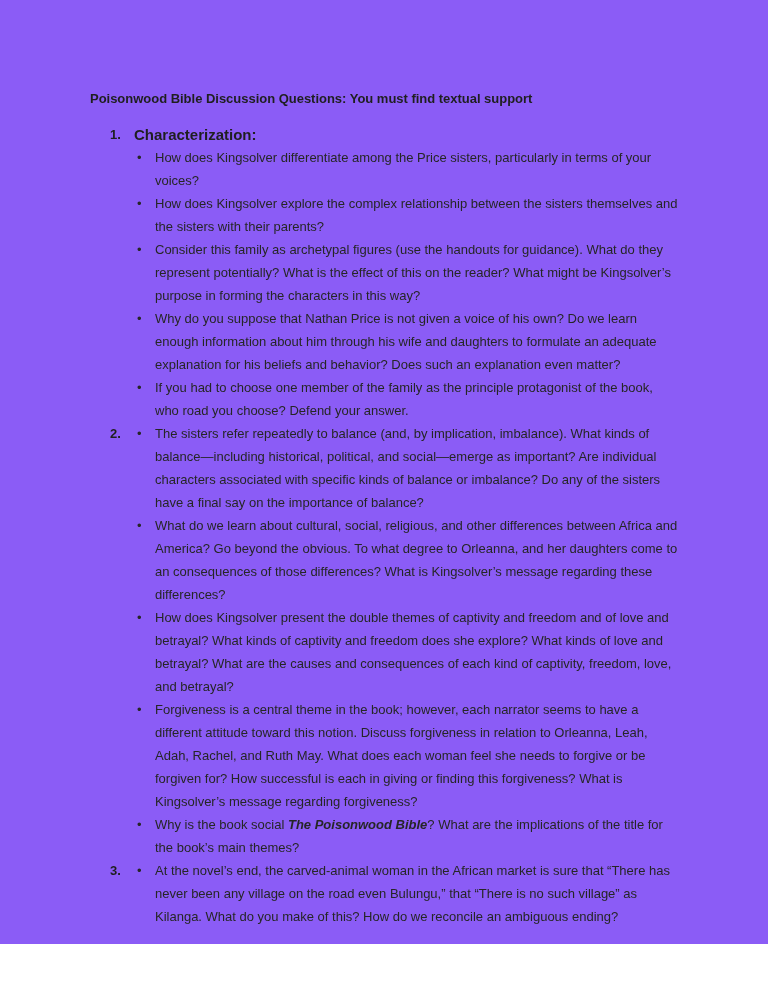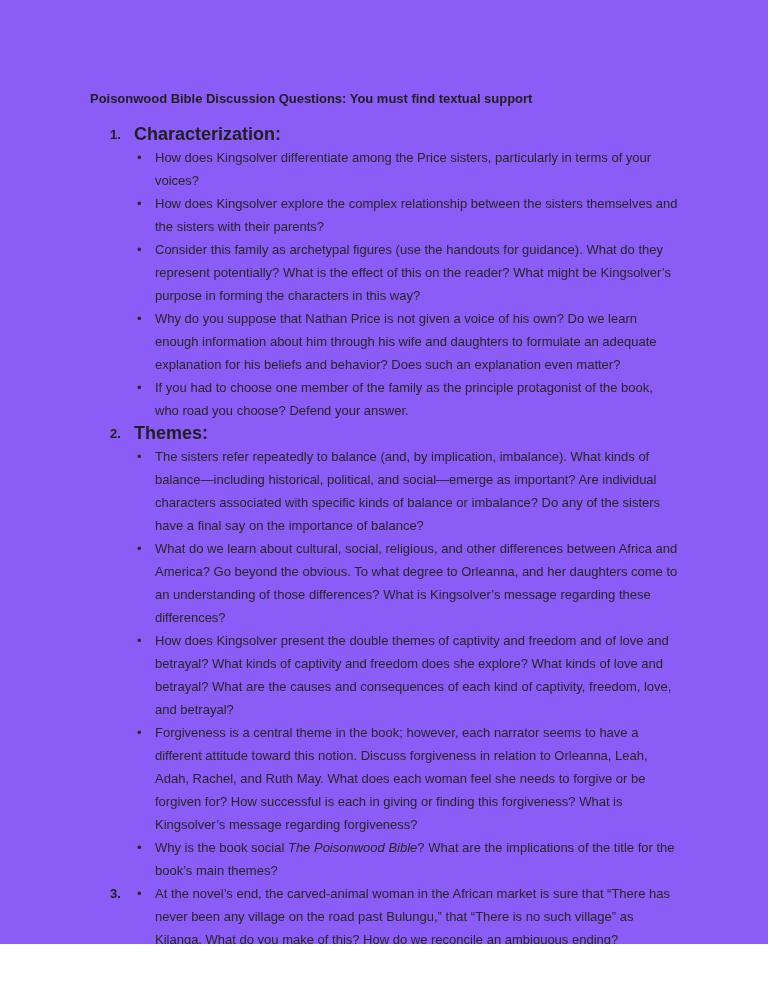--- a/index.html
+++ b/index.html
@@ -47,21 +47,21 @@
     position: absolute;
     left: 20px;
     top: 0;
     width: 20px;
     font-size: 13.0px;
     font-weight: bold;
     line-height: 23px;
     color: #1f1f1f;
   }
   .num-heading {
-    font-size: 18px;
+    font-size: 15px;
     font-weight: bold;
     line-height: 23px;
     color: #1f1f1f;
     margin: 0;
   }
   .bullet-list {
     list-style: none;
     margin: 0;
     padding: 0;
   }
@@ -80,20 +80,21 @@
     top: 0;
     line-height: 23px;
     font-size: 13px;
     color: #262626;
   }
   .bullet-text {
     display: block;
   }
   .bullet-text i {
     font-style: italic;
+    font-weight: bold;
   }
 </style>
 </head>
 <body>
 
 <div class="page">
   <div class="doc-body">
 
     <p class="doc-title">Poisonwood Bible Discussion Questions: You must find textual support</p>
 
@@ -119,49 +120,48 @@
               <span class="bullet-text">Why do you suppose that Nathan Price is not given a voice of his own? Do we learn enough information about him through his wife and daughters to formulate an adequate explanation for his beliefs and behavior? Does such an explanation even matter?</span>
             </li>
             <li class="bullet-item">
               <span class="bullet-dot">•</span>
               <span class="bullet-text">If you had to choose one member of the family as the principle protagonist of the book, who road you choose? Defend your answer.</span>
             </li>
           </ul>
         </li>
         <li class="num-item">
           <span class="num-marker">2.</span>
-          <div class="num-heading">Themes:</div>
           <ul class="bullet-list">
             <li class="bullet-item">
               <span class="bullet-dot">•</span>
               <span class="bullet-text">The sisters refer repeatedly to balance (and, by implication, imbalance). What kinds of balance—including historical, political, and social—emerge as important? Are individual characters associated with specific kinds of balance or imbalance? Do any of the sisters have a final say on the importance of balance?</span>
             </li>
             <li class="bullet-item">
               <span class="bullet-dot">•</span>
-              <span class="bullet-text">What do we learn about cultural, social, religious, and other differences between Africa and America? Go beyond the obvious. To what degree to Orleanna, and her daughters come to an understanding of those differences? What is Kingsolver’s message regarding these differences?</span>
+              <span class="bullet-text">What do we learn about cultural, social, religious, and other differences between Africa and America? Go beyond the obvious. To what degree to Orleanna, and her daughters come to an consequences of those differences? What is Kingsolver’s message regarding these differences?</span>
             </li>
             <li class="bullet-item">
               <span class="bullet-dot">•</span>
               <span class="bullet-text">How does Kingsolver present the double themes of captivity and freedom and of love and betrayal? What kinds of captivity and freedom does she explore? What kinds of love and betrayal? What are the causes and consequences of each kind of captivity, freedom, love, and betrayal?</span>
             </li>
             <li class="bullet-item">
               <span class="bullet-dot">•</span>
               <span class="bullet-text">Forgiveness is a central theme in the book; however, each narrator seems to have a different attitude toward this notion. Discuss forgiveness in relation to Orleanna, Leah, Adah, Rachel, and Ruth May. What does each woman feel she needs to forgive or be forgiven for? How successful is each in giving or finding this forgiveness? What is Kingsolver’s message regarding forgiveness?</span>
             </li>
             <li class="bullet-item">
               <span class="bullet-dot">•</span>
               <span class="bullet-text"><span>Why is the book social </span><i>The Poisonwood Bible</i><span>? What are the implications of the title for the book’s main themes?</span></span>
             </li>
           </ul>
         </li>
         <li class="num-item">
           <span class="num-marker">3.</span>
           <ul class="bullet-list">
             <li class="bullet-item">
               <span class="bullet-dot">•</span>
-              <span class="bullet-text">At the novel’s end, the carved-animal woman in the African market is sure that “There has never been any village on the road past Bulungu,” that “There is no such village” as Kilanga. What do you make of this? How do we reconcile an ambiguous ending?</span>
+              <span class="bullet-text">At the novel’s end, the carved-animal woman in the African market is sure that “There has never been any village on the road even Bulungu,” that “There is no such village” as Kilanga. What do you make of this? How do we reconcile an ambiguous ending?</span>
             </li>
           </ul>
         </li>
       </ol>
 
   </div>
 </div>
 
 </body></html>

